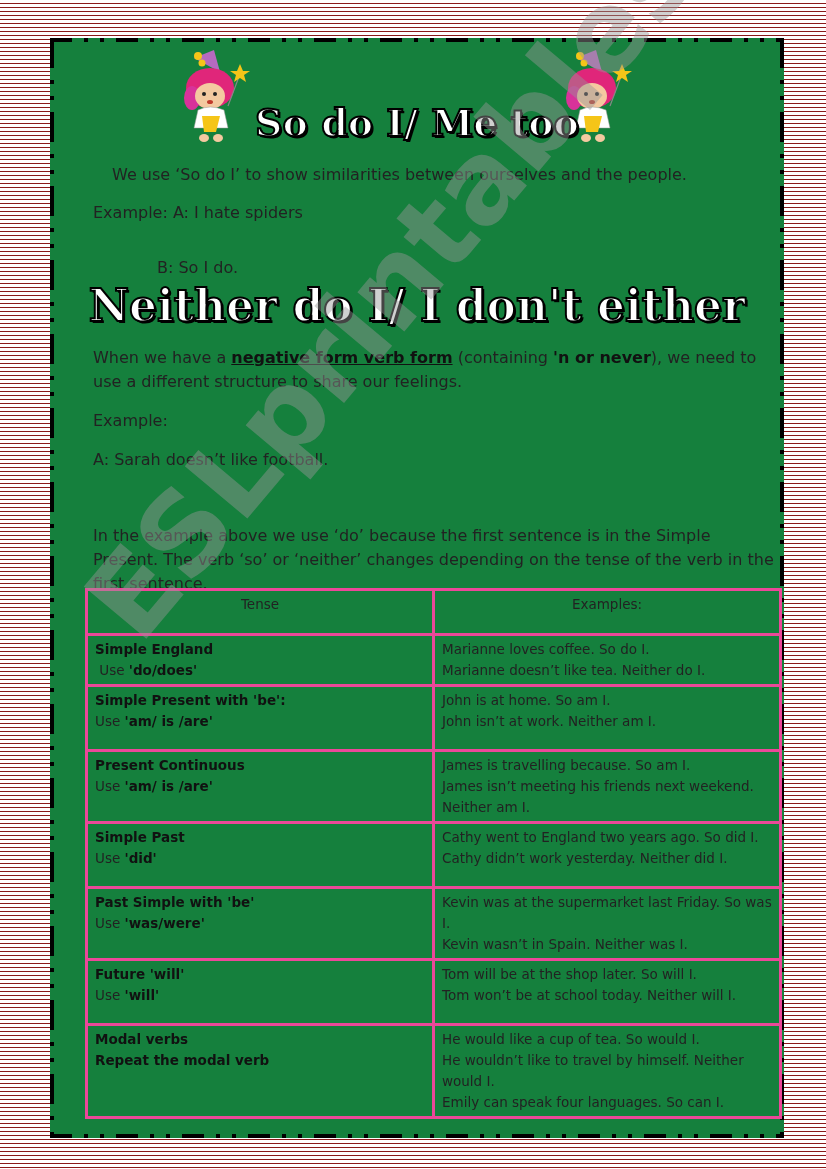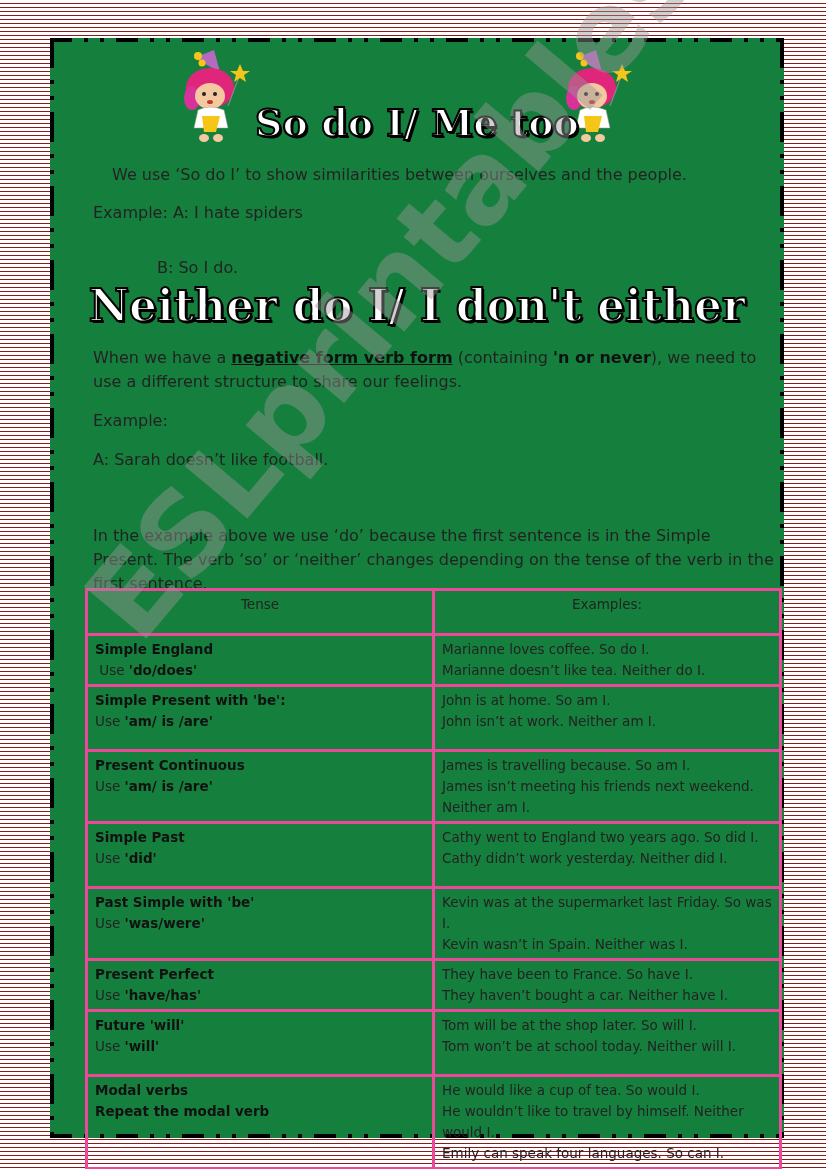--- a/index.html
+++ b/index.html
@@ -171,30 +171,20 @@
     <tr>
       <td>
             <div class="tense-name">Past Simple with 'be'</div>
             <div><span style="white-space:pre">Use </span><span class="b">'was/were'</span></div>
           </td>
       <td>
             <div>Kevin was at the supermarket last Friday. So was I.</div>
             <div>Kevin wasn’t in Spain. Neither was I.</div>
           </td>
     </tr>
-    <tr>
-      <td>
-            <div class="tense-name">Present Perfect</div>
-            <div><span style="white-space:pre">Use </span><span class="b">'have/has'</span></div>
-          </td>
-      <td>
-            <div>They have been to France. So have I.</div>
-            <div>They haven’t bought a car. Neither have I.</div>
-          </td>
-    </tr>
     <tr style="height:65px;">
       <td>
             <div class="tense-name">Future 'will'</div>
             <div><span style="white-space:pre">Use </span><span class="b">'will'</span></div>
           </td>
       <td>
             <div>Tom will be at the shop later. So will I.</div>
             <div>Tom won’t be at school today. Neither will I.</div>
           </td>
     </tr>

